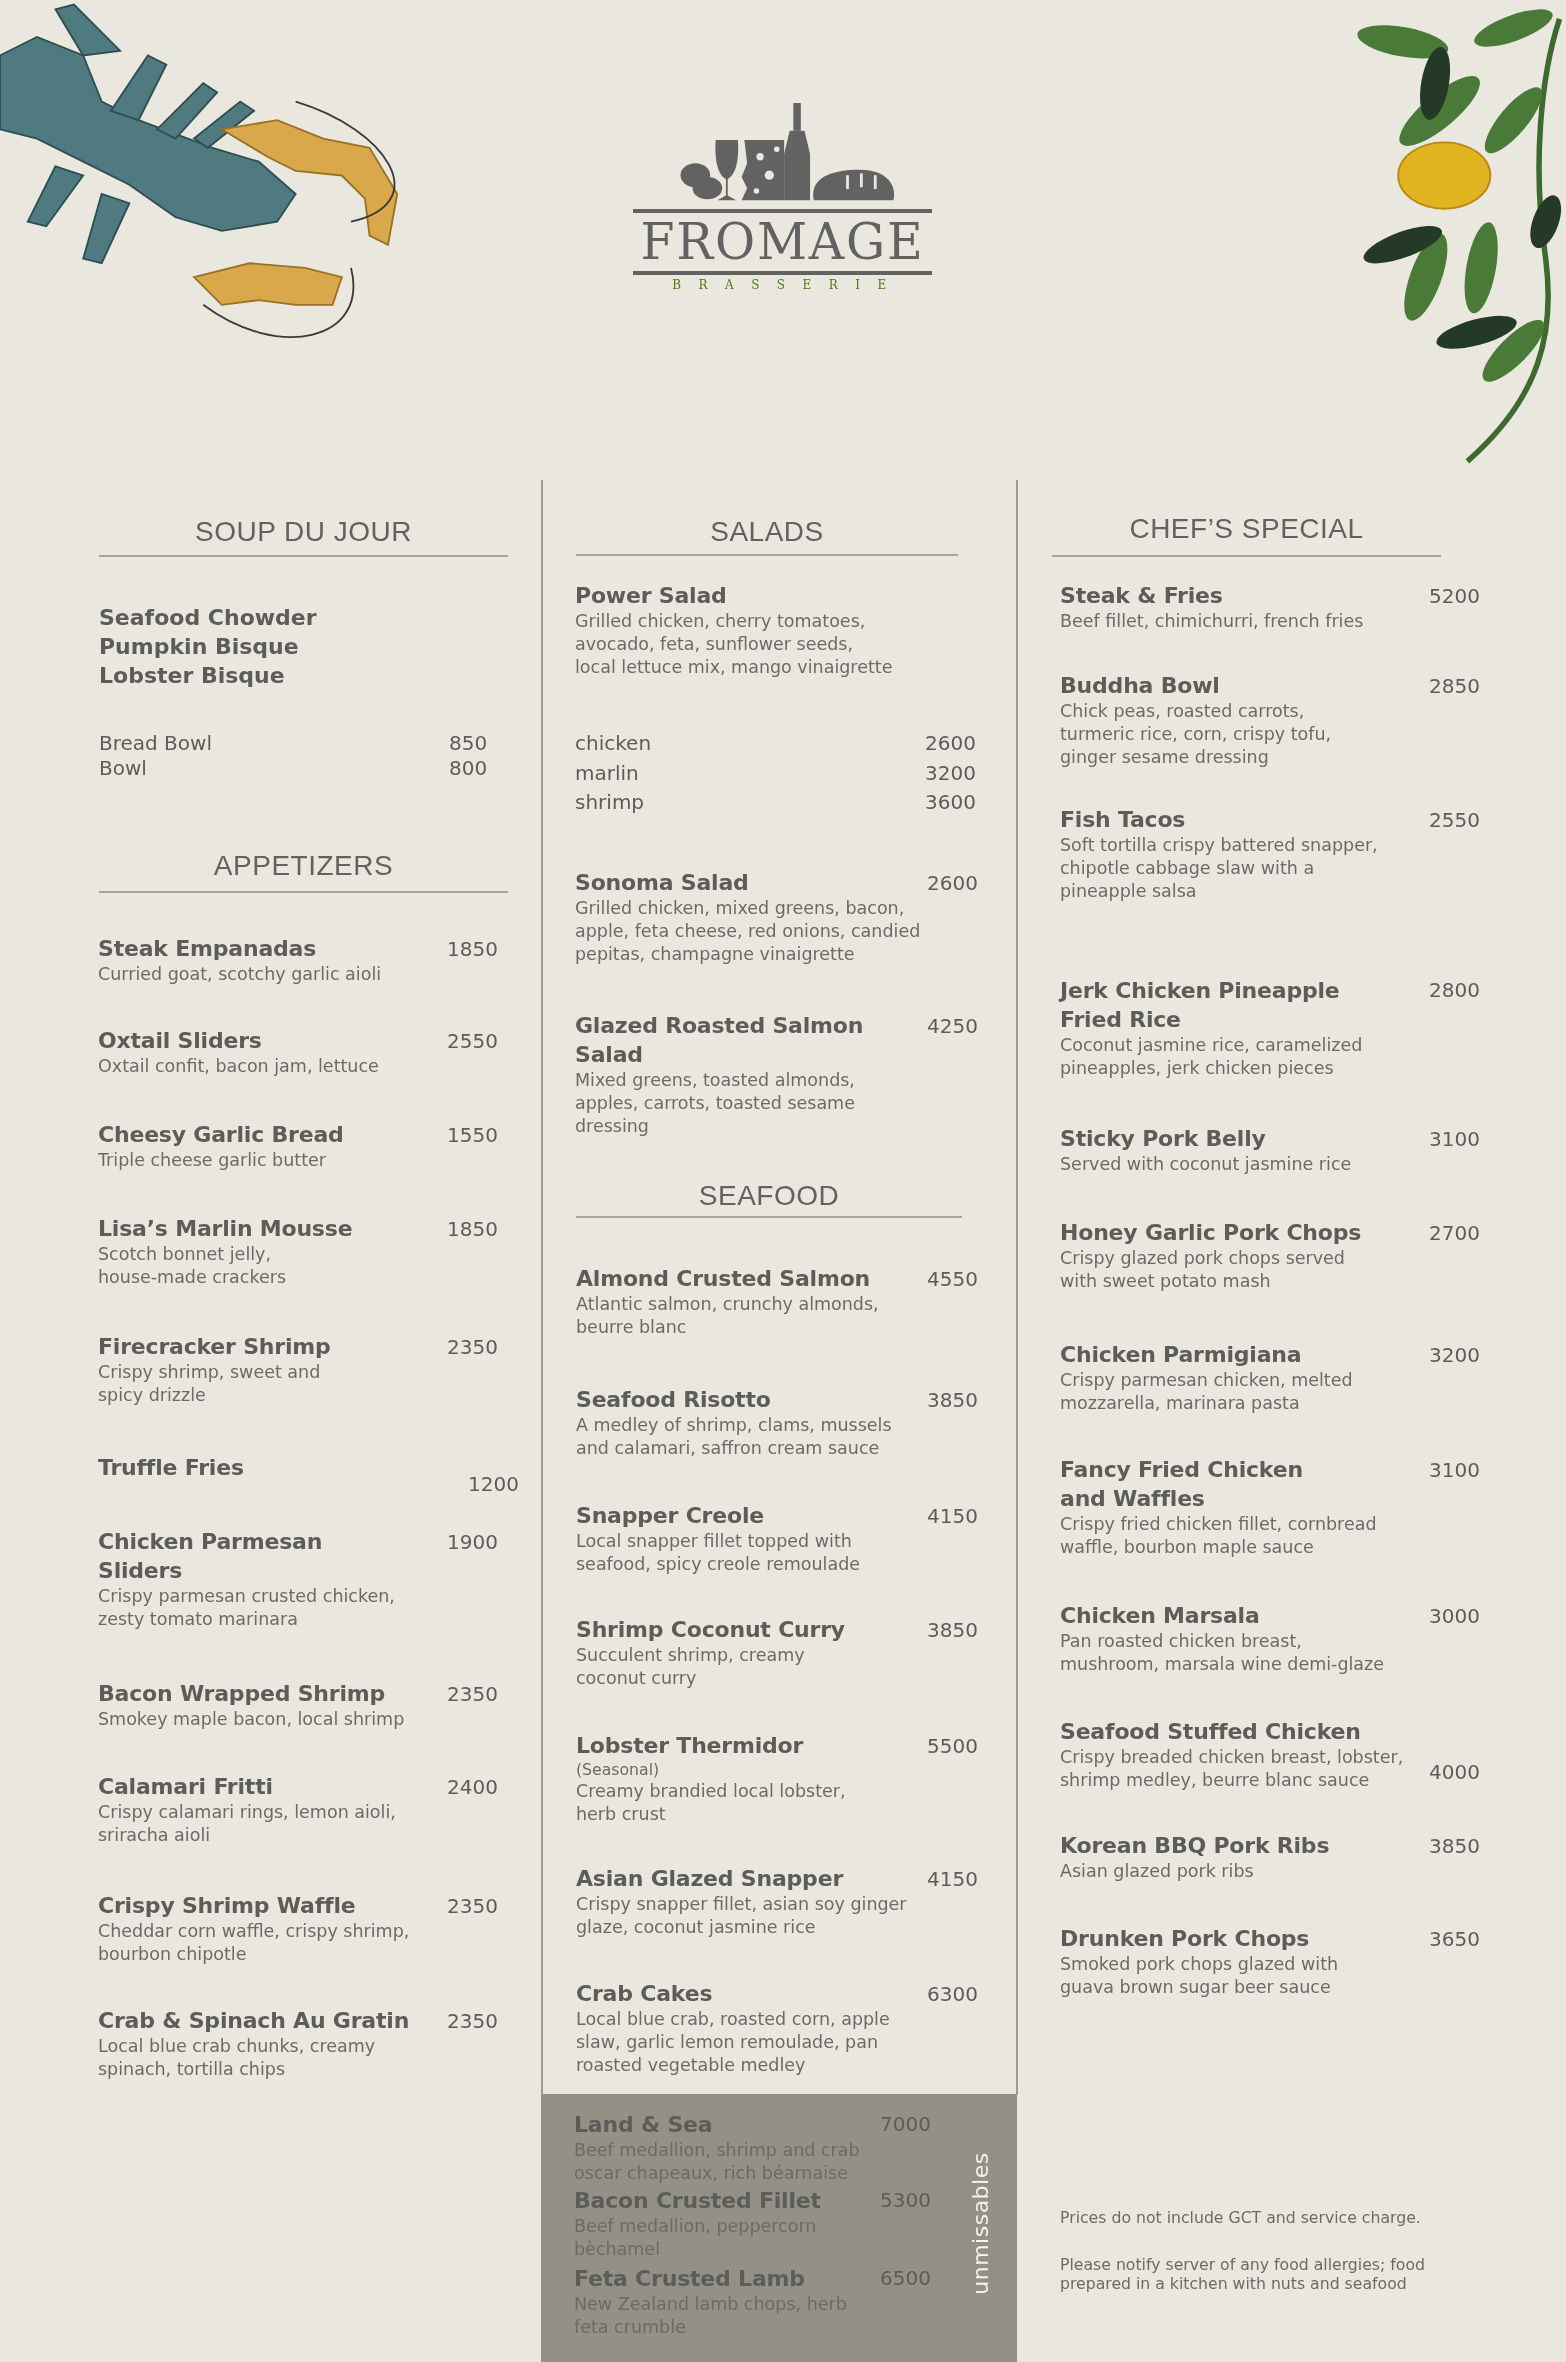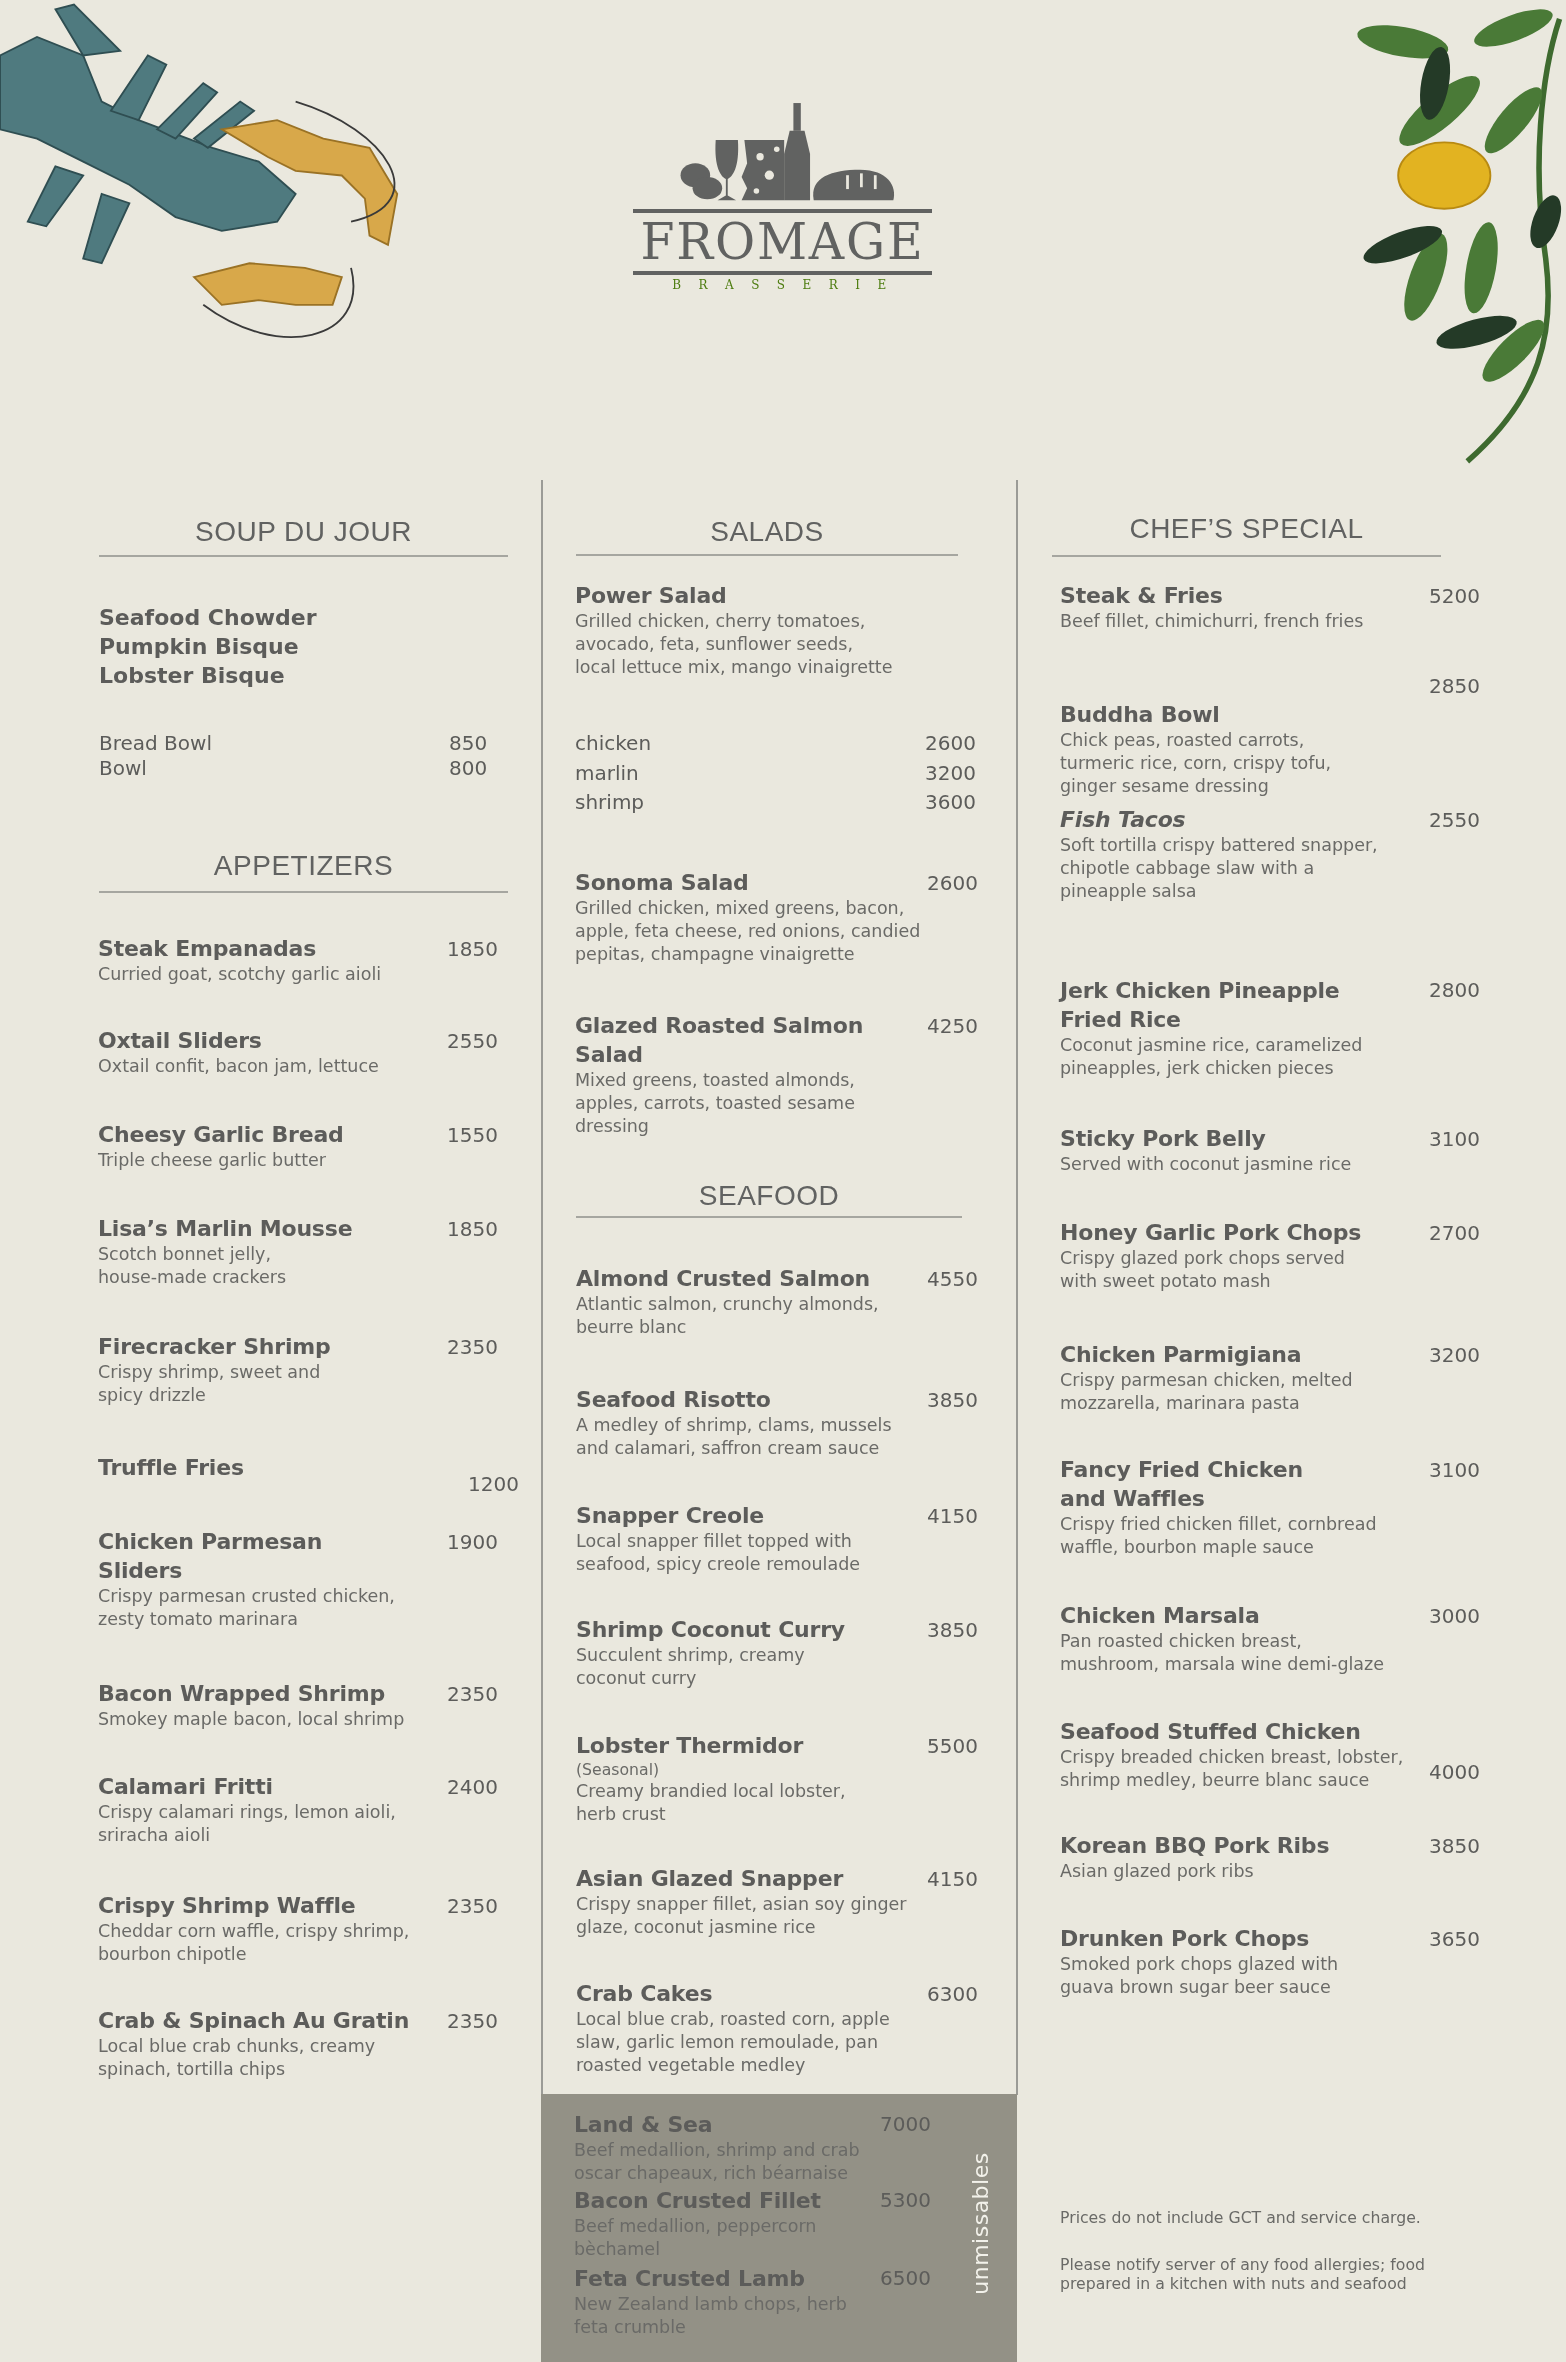--- a/index.html
+++ b/index.html
@@ -327,28 +327,28 @@
 <div class="sec-title" style="left:1052px;top:512px;width:389px">CHEF’S SPECIAL</div>
 <div class="sec-rule" style="left:1052px;top:555px;width:389px"></div>
 
 <div id="chefs">
     <div class="item" style="left: 1060px; top: 581px; width: 369px;">
       <div class="item-name" style="white-space: pre-line;">Steak &amp; Fries</div>
       <div class="item-desc">Beef fillet, chimichurri, french fries</div>
     </div>
     <div class="item-price" style="left: 1429px; top: 582px;">5200</div>
     <div class="item" style="left: 1060px; top: 671px; width: 369px;">
-      <div class="item-name" style="white-space: pre-line; margin-top: 29px;">Buddha Bowl</div>
+      <div class="item-name" style="white-space: pre-line;">Buddha Bowl</div>
       <div class="item-desc">Chick peas, roasted carrots,
 turmeric rice, corn, crispy tofu,
 ginger sesame dressing</div>
     </div>
     <div class="item-price" style="left: 1429px; top: 672px;">2850</div>
     <div class="item" style="left: 1060px; top: 805px; width: 369px;">
-      <div class="item-name" style="white-space: pre-line; font-style: italic;">Fish Tacos</div>
+      <div class="item-name" style="white-space: pre-line;">Fish Tacos</div>
       <div class="item-desc">Soft tortilla crispy battered snapper,
 chipotle cabbage slaw with a
 pineapple salsa</div>
     </div>
     <div class="item-price" style="left: 1429px; top: 806px;">2550</div>
     <div class="item" style="left: 1060px; top: 976px; width: 369px;">
       <div class="item-name" style="white-space: pre-line;">Jerk Chicken Pineapple
 Fried Rice</div>
       <div class="item-desc">Coconut jasmine rice, caramelized
 pineapples, jerk chicken pieces</div>

